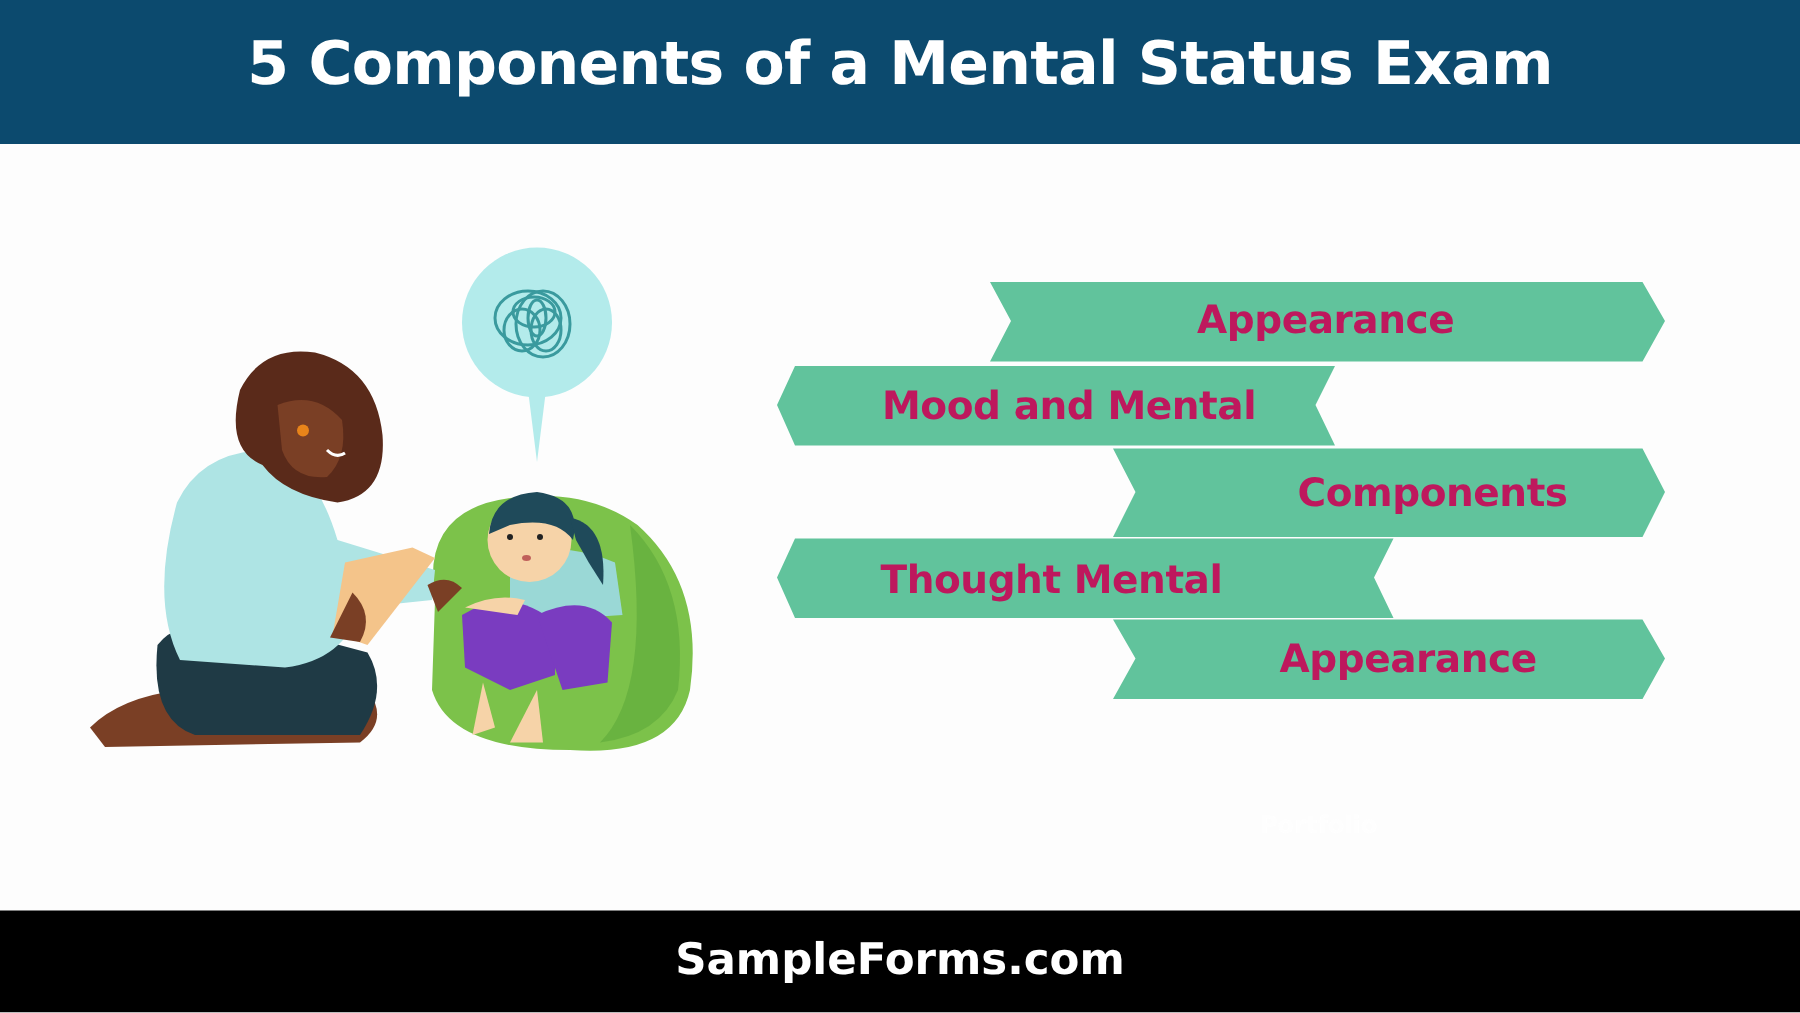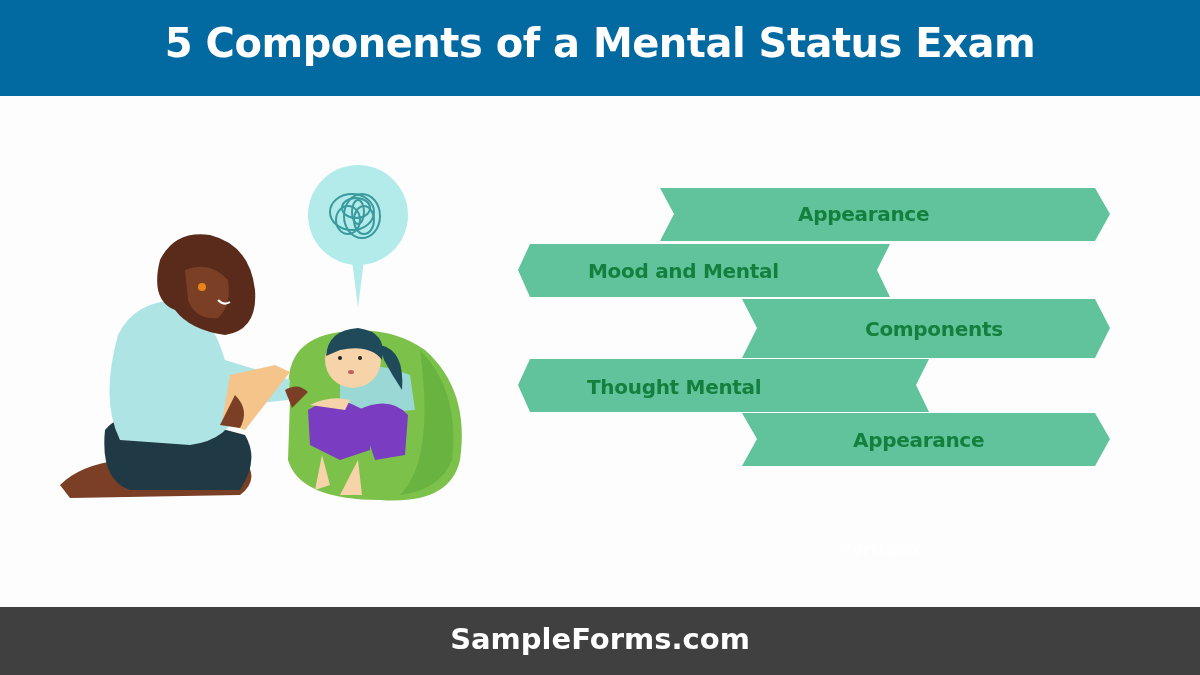--- a/index.html
+++ b/index.html
@@ -1,34 +1,34 @@
 <!DOCTYPE html>
 <html><head>
 <meta charset="utf-8">
 <style>
   * { box-sizing: border-box; margin: 0; padding: 0; }
   html, body { width: 1200px; height: 675px; overflow: hidden; background: #fdfdfd; }
   body { position: relative; font-family: "DejaVu Sans", "Liberation Sans", sans-serif; }
   .header {
     position: absolute; left: 0; top: 0; width: 1200px; height: 96px;
-    background: #0369a1; display: flex; align-items: center; justify-content: center;
+    background: #0c4a6e; display: flex; align-items: center; justify-content: center;
   }
   .header h1 {
     color: #ffffff; font-weight: bold; font-size: 40px; letter-spacing: -0.5px;
     margin-top: -10px;
   }
   .footer {
     position: absolute; left: 0; top: 607px; width: 1200px; height: 68px;
-    background: #404040; display: flex; align-items: center; justify-content: center;
+    background: #000000; display: flex; align-items: center; justify-content: center;
   }
   .footer span { color: #ffffff; font-weight: bold; font-size: 29px; margin-top: -4px; }
   .illustration { position: absolute; left: 40px; top: 160px; width: 460px; height: 360px; }
   .ribbons { position: absolute; left: 0; top: 0; width: 1200px; height: 675px; pointer-events: none; }
   .ribbon-label {
-    position: absolute; color: #15803d; font-weight: bold; font-size: 20px;
+    position: absolute; color: #be185d; font-weight: bold; font-size: 26px;
     white-space: nowrap; transform: translateY(-50%); letter-spacing: -0.3px;
   }
   .watermark {
     position: absolute; left: 840px; top: 540px; color: #ffffff; font-weight: bold; font-size: 16px;
     opacity: 0.9;
   }
 </style>
 </head>
 <body>
 

